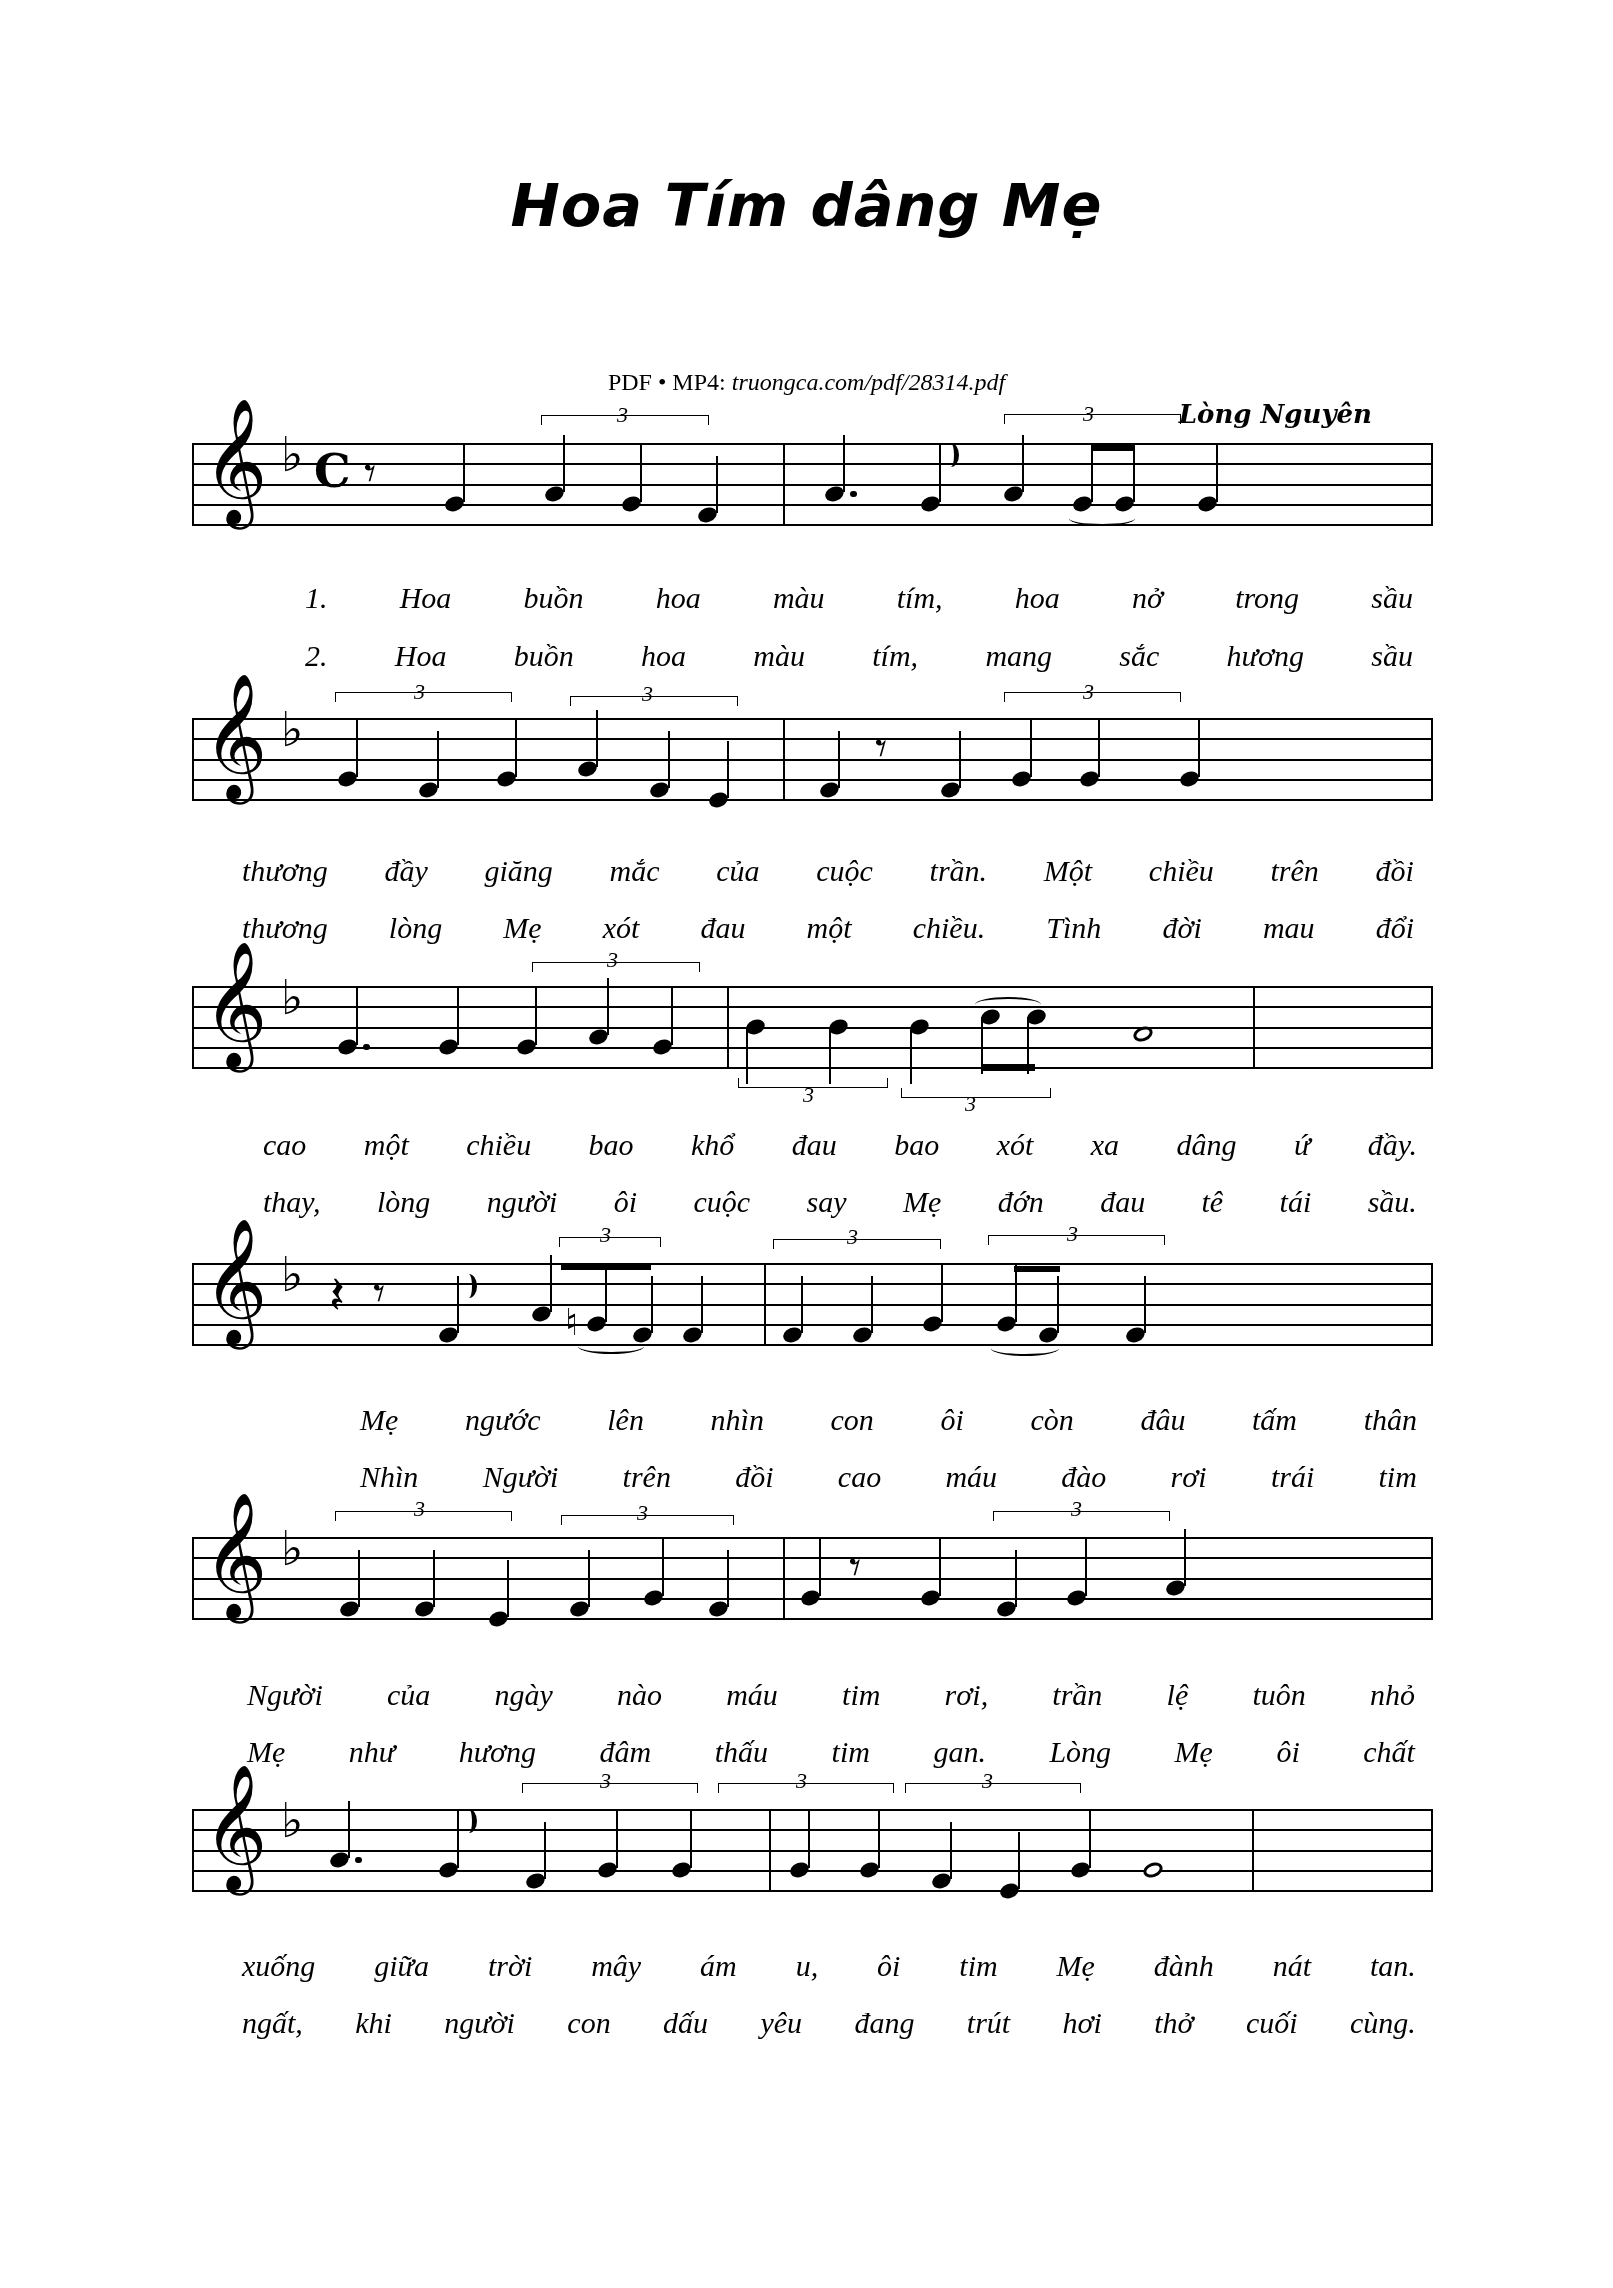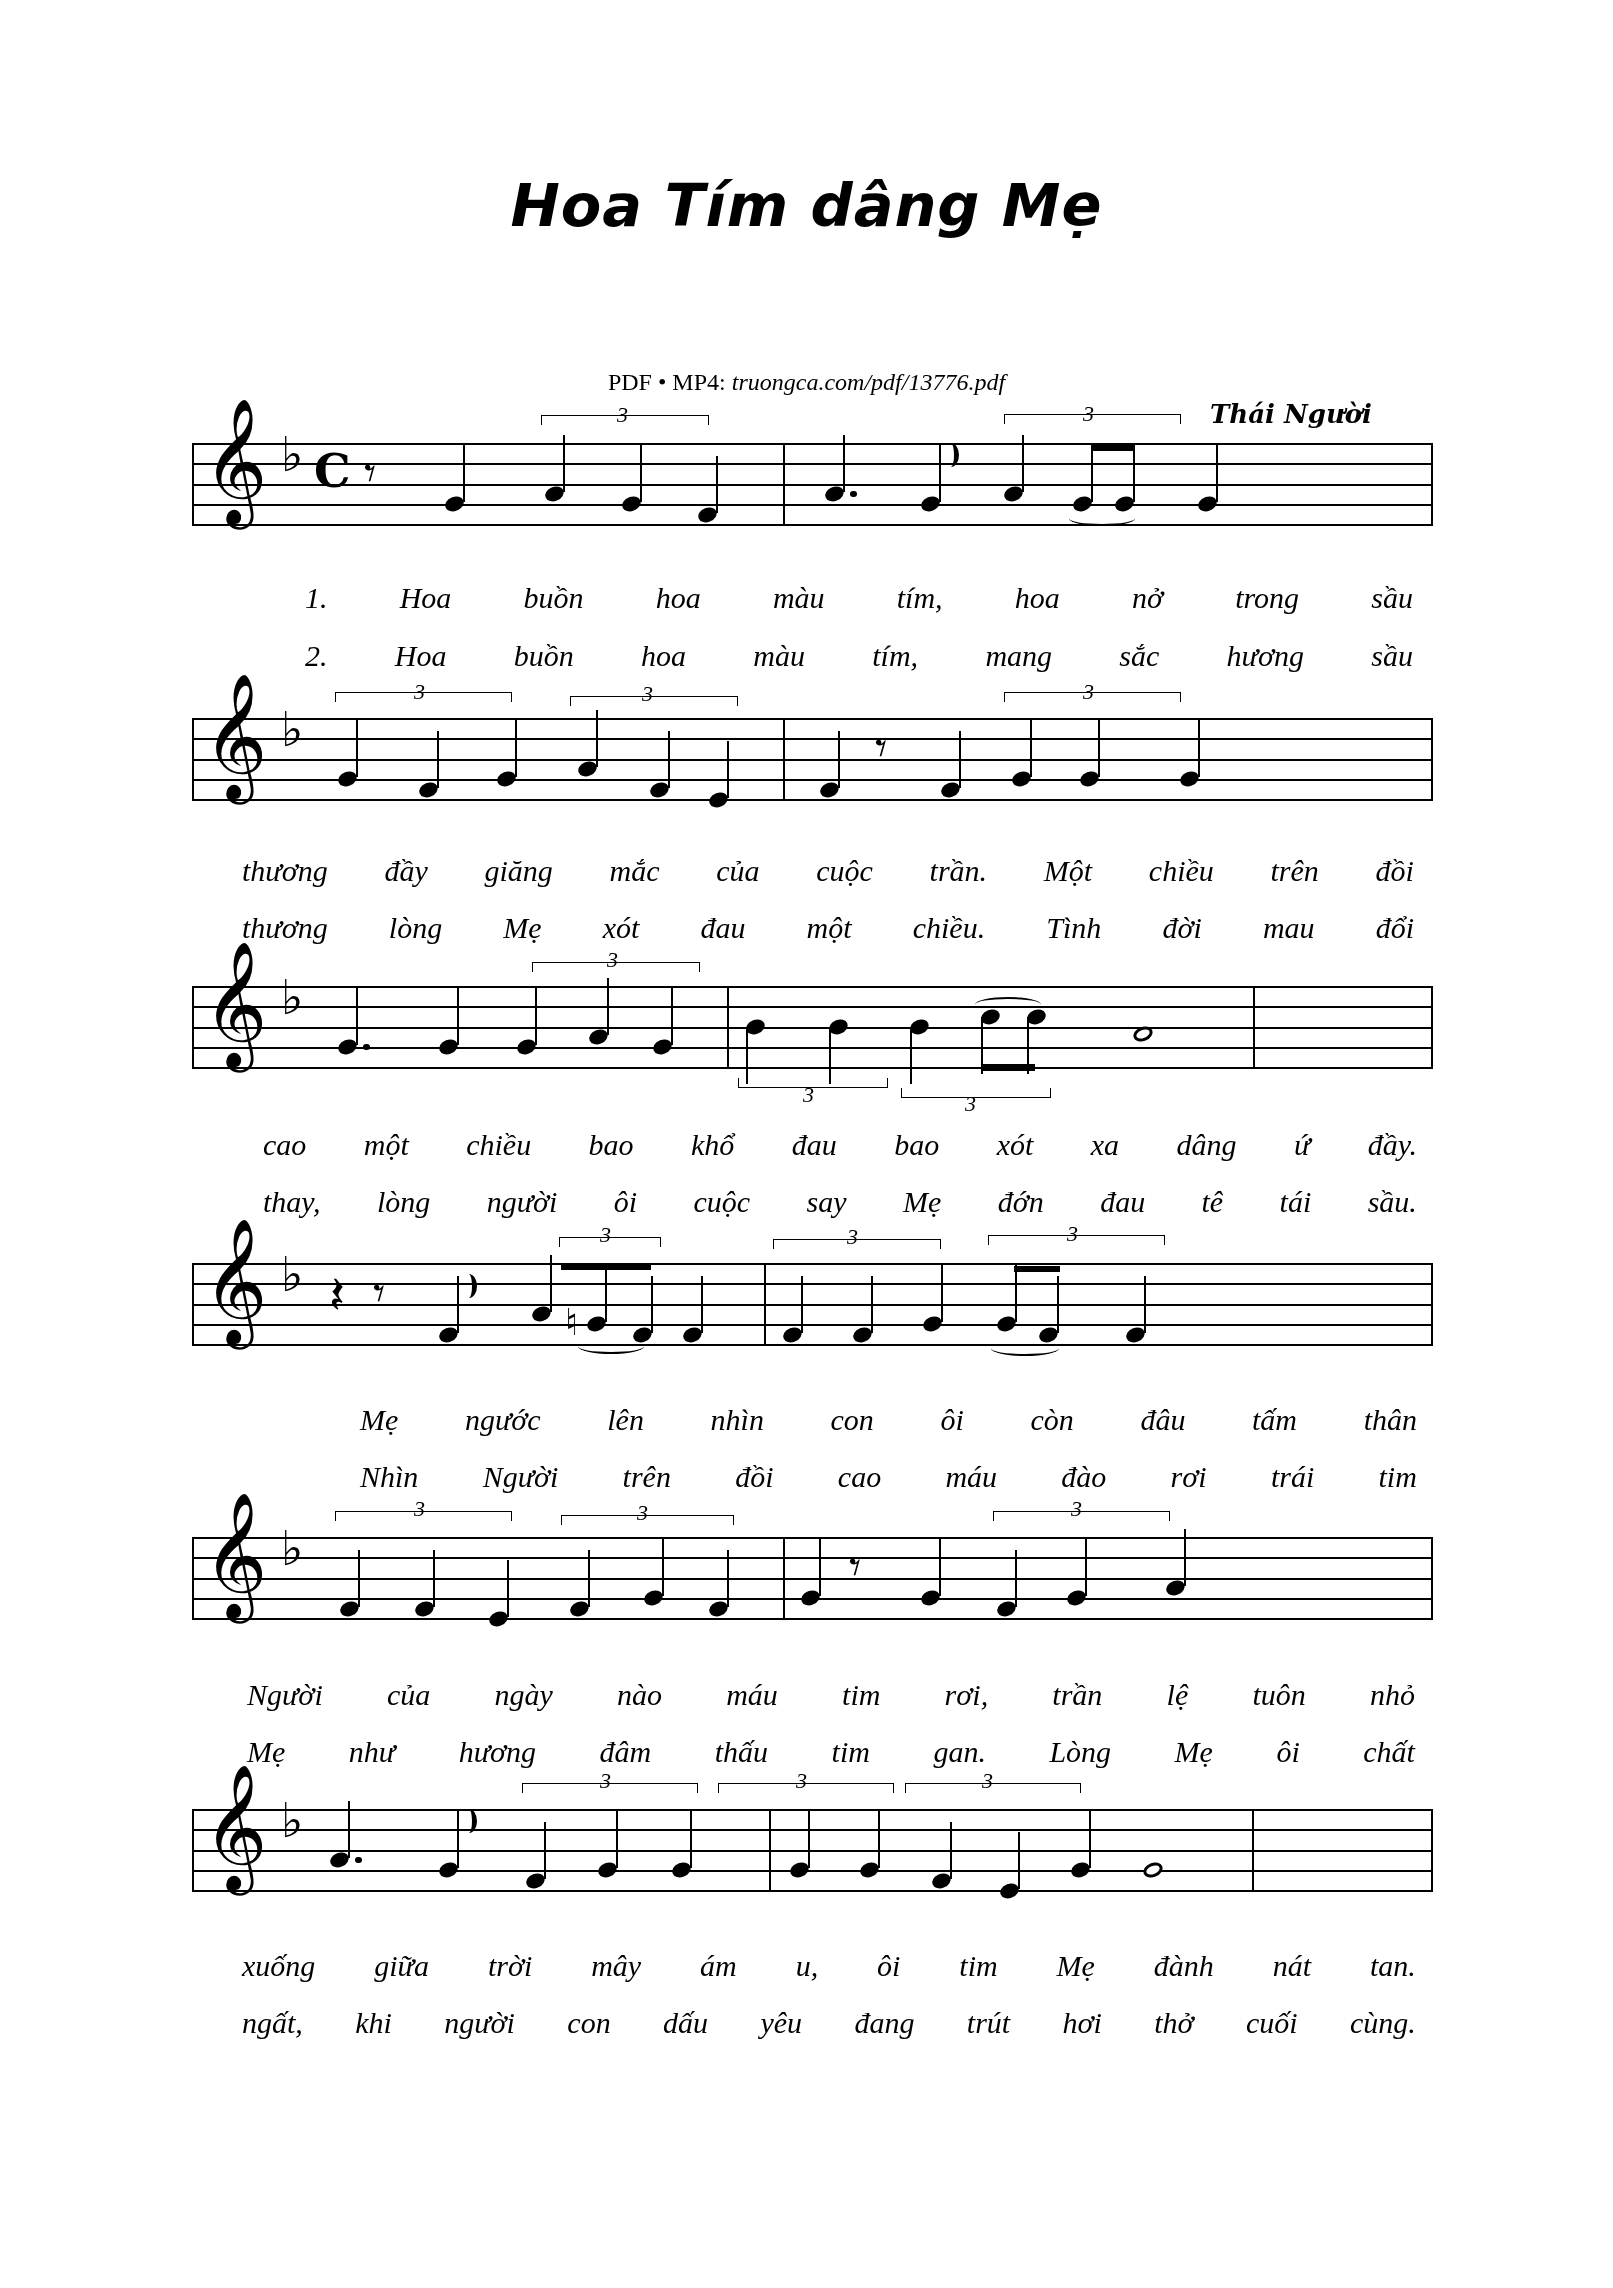--- a/index.html
+++ b/index.html
@@ -208,23 +208,23 @@
     white-space: nowrap;
   }
 </style>
 </head>
 <body>
 
 <div class="page">
 
   <div class="title">Hoa Tím dâng Mẹ</div>
   <div class="weblink">
-    <span>PDF • MP4: </span><span class="url">truongca.com/pdf/13776.pdf</span>
-  </div>
-  <div class="composer">Thái Người</div>
+    <span>PDF • MP4: </span><span class="url">truongca.com/pdf/28314.pdf</span>
+  </div>
+  <div class="composer">Lòng Nguyên</div>
 
   <div class="system" style="top:443px;">
     <div class="staff">
       <div class="line l1"></div>
       <div class="line l2"></div>
       <div class="line l3"></div>
       <div class="line l4"></div>
       <div class="line l5"></div>
       <div class="barline start"></div>
       <div class="barline end"></div>

